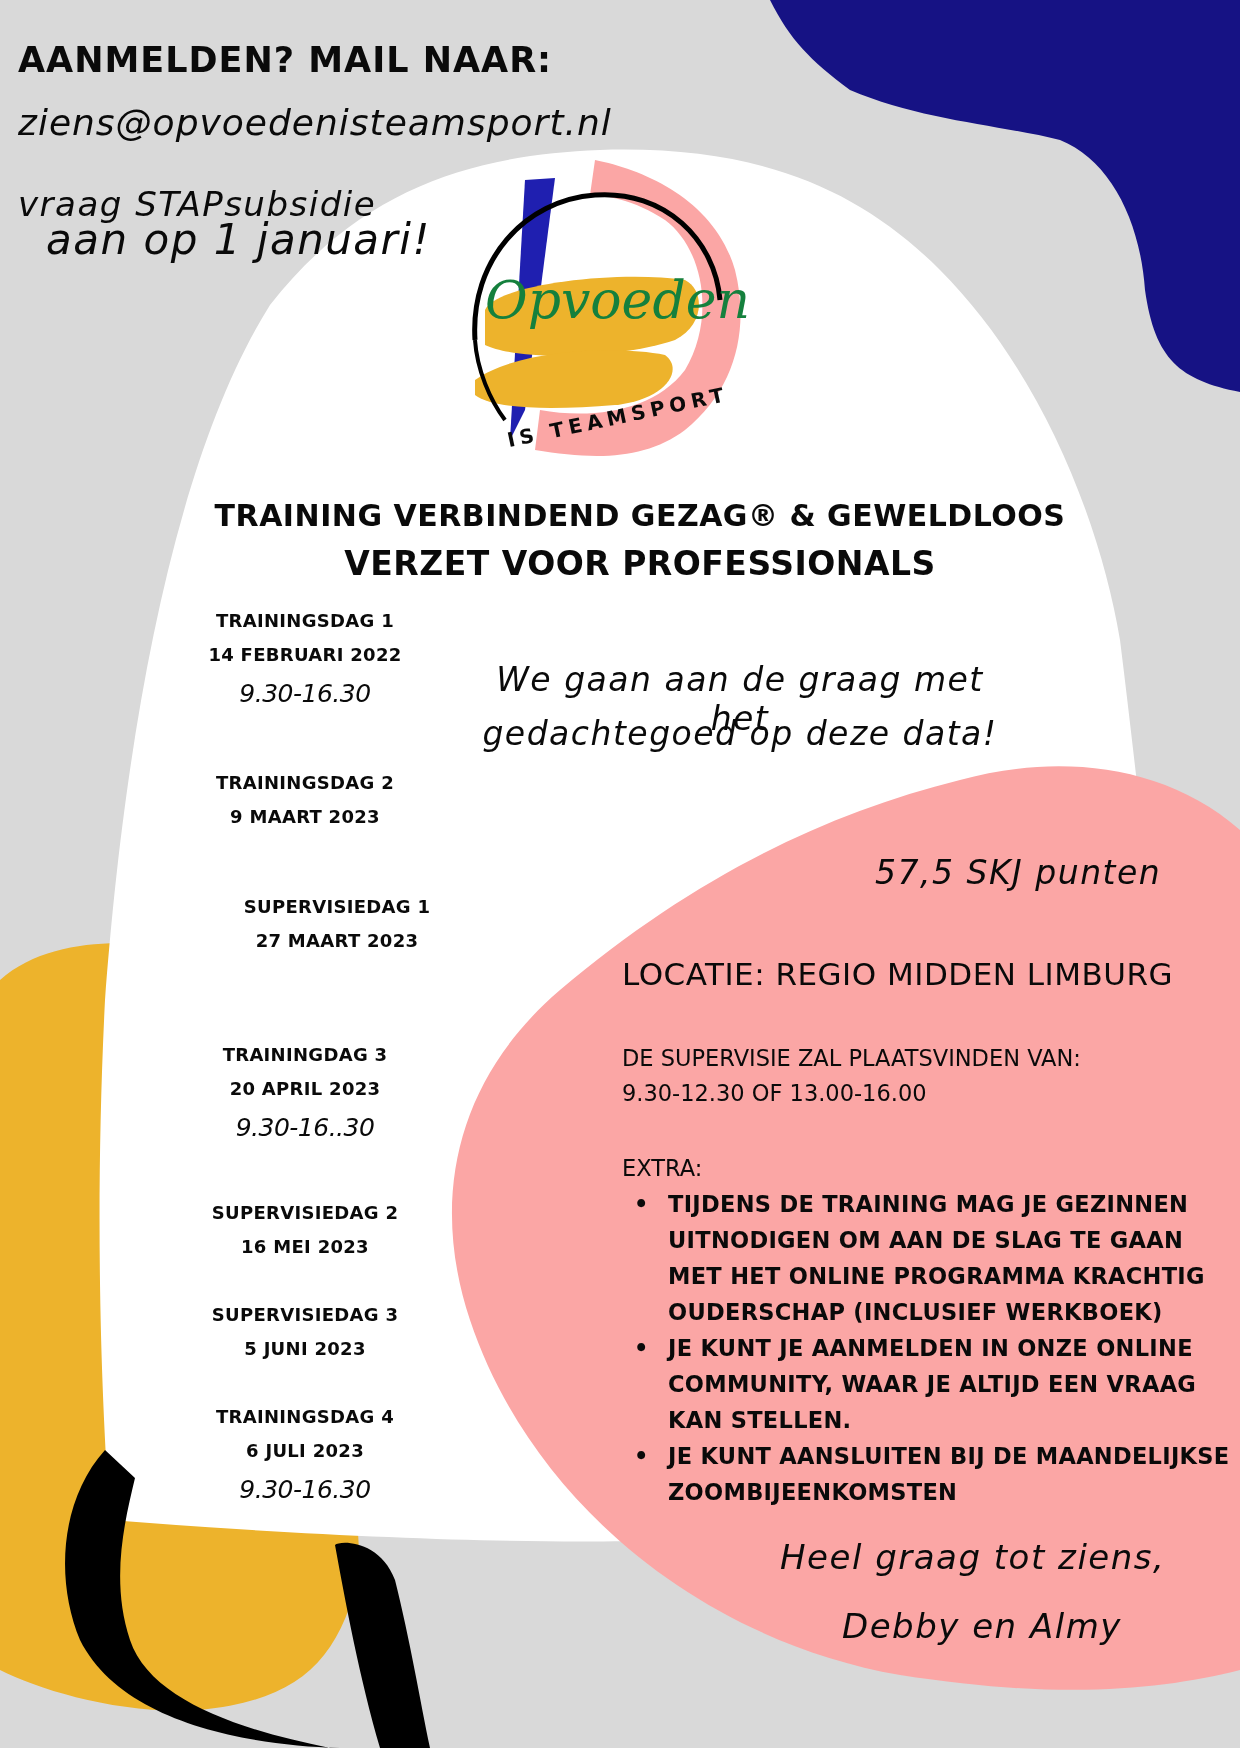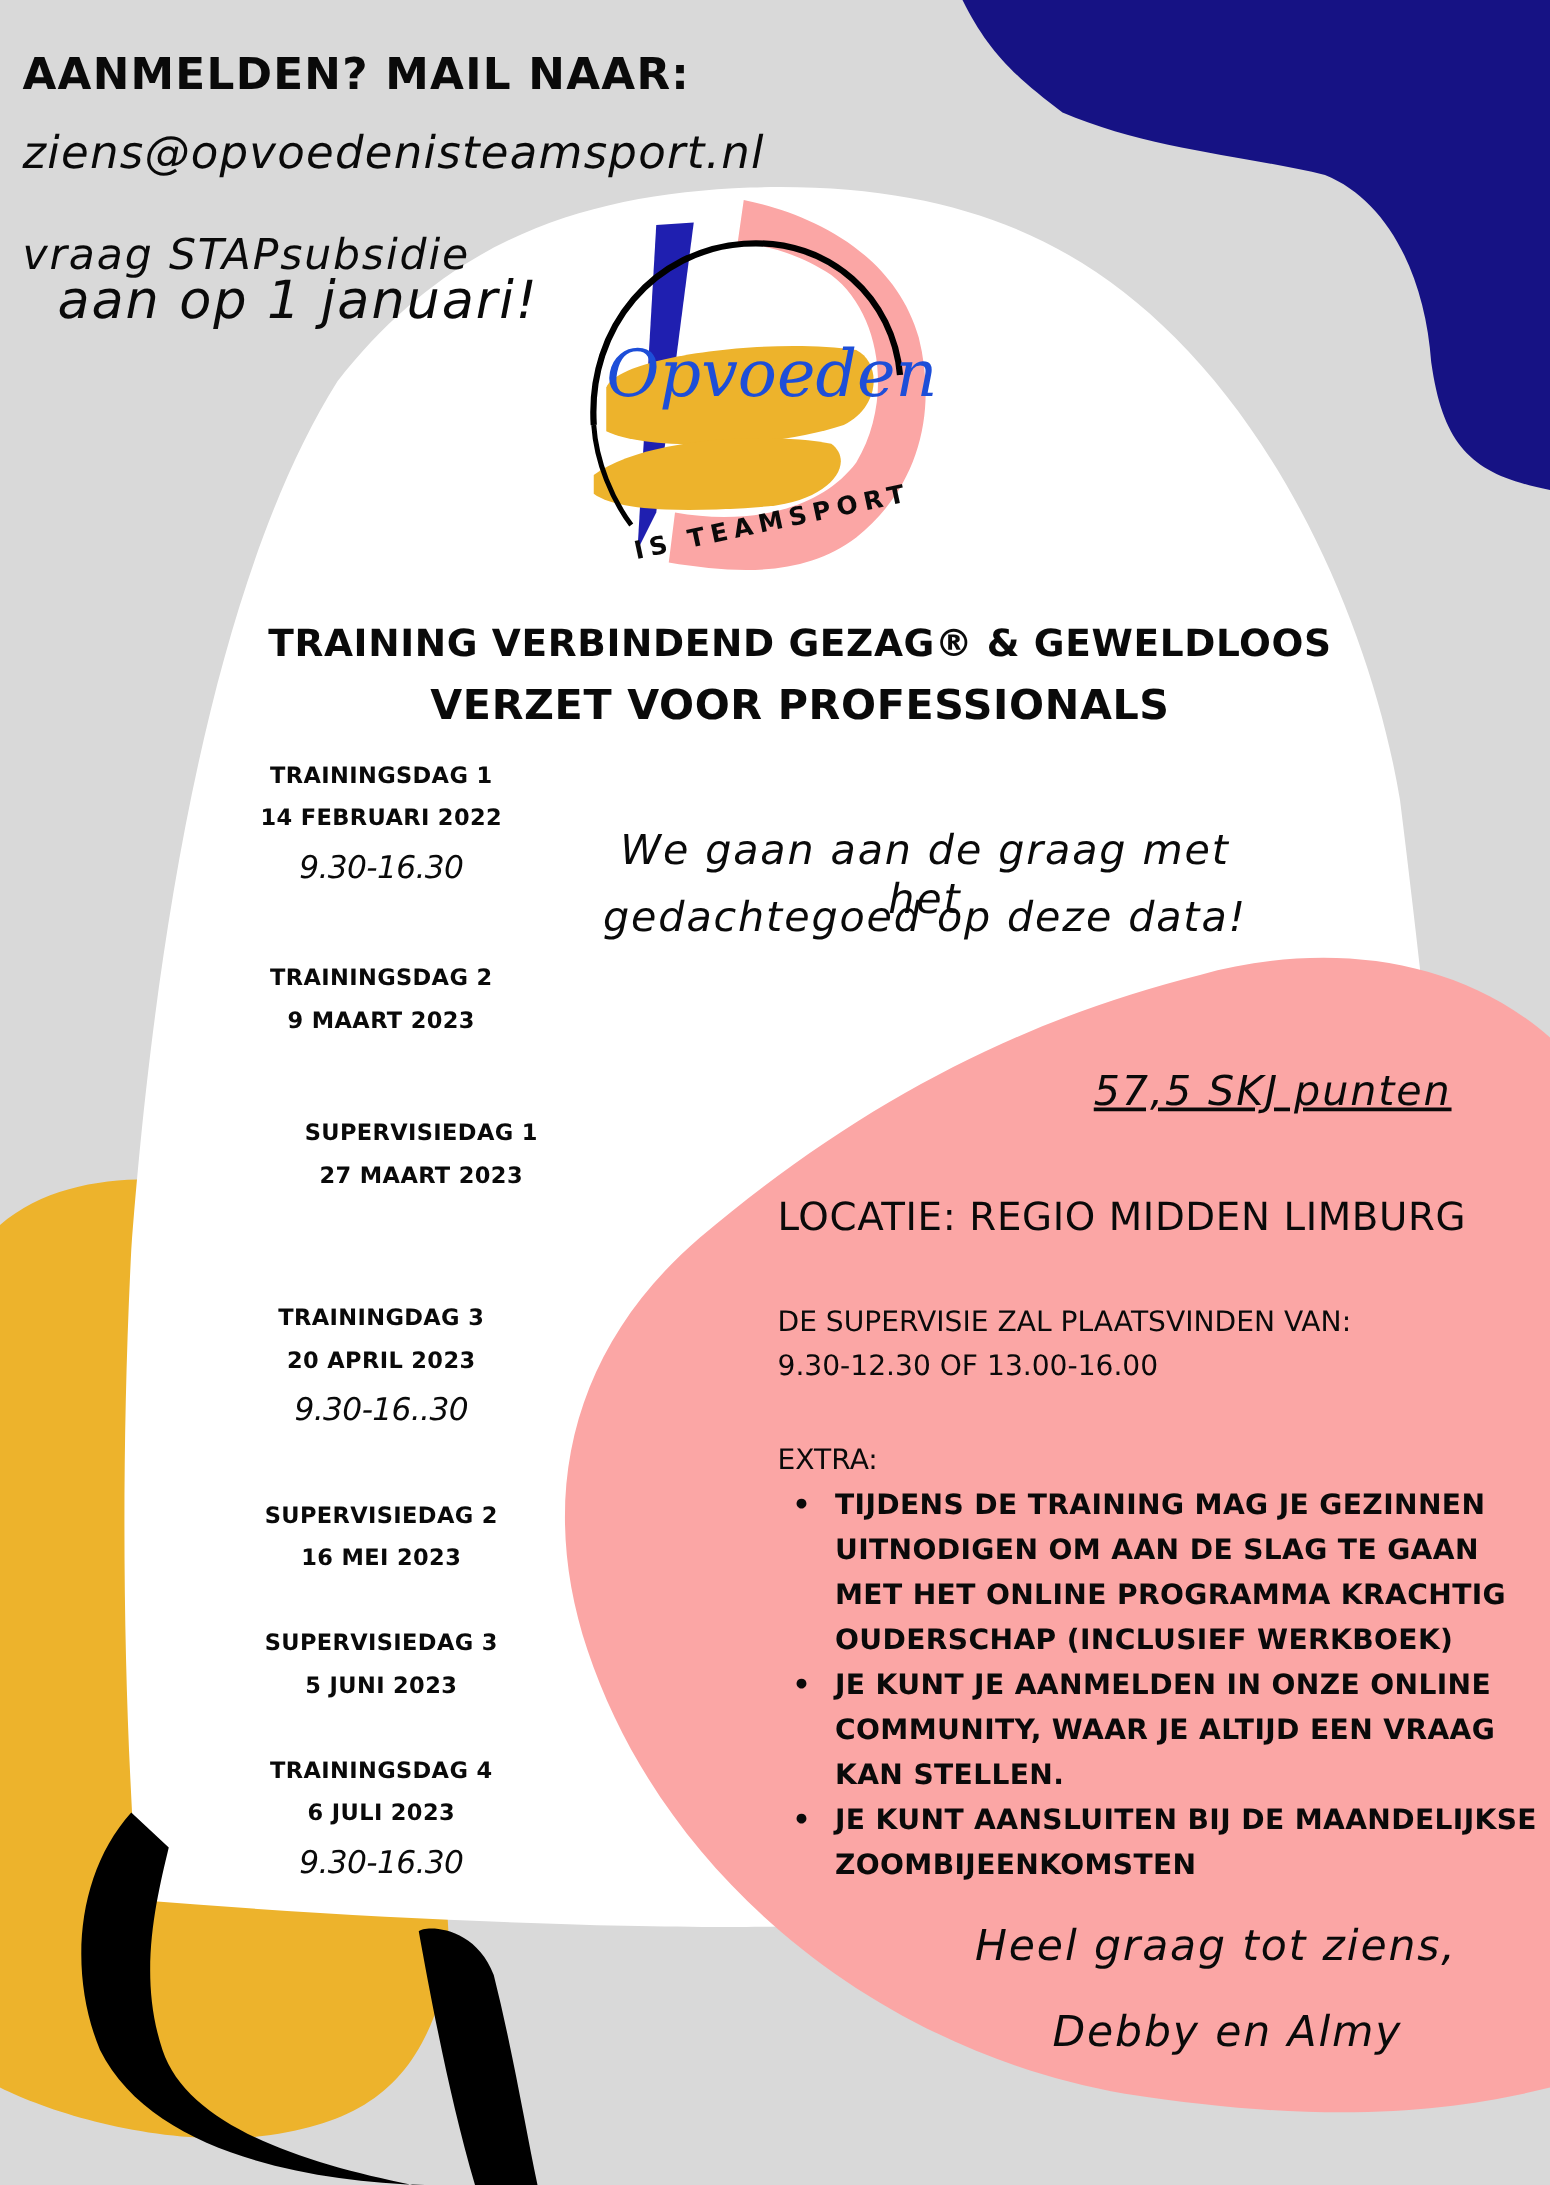--- a/index.html
+++ b/index.html
@@ -39,21 +39,21 @@
 
 <div class="abs" style="left:415px; top:160px; width:340px; height:330px;">
   <svg width="340" height="330" viewBox="0 0 340 330">
     <path d="M110 20 L140 18 L110 250 L95 280 Z" fill="#1f1fb0"></path>
     <path d="M70 150 C80 125 200 110 270 120 C290 130 290 165 260 180 C200 200 100 200 70 185 Z" fill="#edb32c"></path>
     <path d="M60 220 C100 190 200 185 250 195 C270 210 250 240 200 245 C140 250 80 250 60 235 Z" fill="#edb32c"></path>
     <path d="M180 0 C230 10 300 40 320 110 C335 170 320 230 270 270 C230 300 180 300 120 290 L125 250 C180 260 240 250 270 210 C300 160 290 90 250 60 C220 40 190 35 175 35 Z" fill="#fba6a5"></path>
     <path d="M60 180 C55 100 110 40 180 35 C250 30 300 80 305 140" fill="none" stroke="#000" stroke-width="5"></path>
     <path d="M60 180 C62 210 75 240 90 260" fill="none" stroke="#000" stroke-width="4"></path>
   </svg>
-  <div class="abs" style="left:70px; top:110px; font-family:'DejaVu Serif', serif; font-style:italic; font-size:52px; color:#1d4ed8;">Opvoeden</div>
+  <div class="abs" style="left:70px; top:110px; font-family:'DejaVu Serif', serif; font-style:italic; font-size:52px; color:#15803d;">Opvoeden</div>
   <div class="abs bold" style="left:90px; top:245px; font-size:20px; letter-spacing:5px; transform:rotate(-12deg);">IS TEAMSPORT</div>
 </div>
 
 <div class="abs bold" style="left:200px; width:880px; top:498px; text-align:center; font-size:30px; letter-spacing:0.5px;">TRAINING VERBINDEND GEZAG® &amp; GEWELDLOOS</div>
 <div class="abs bold" style="left:200px; width:880px; top:544px; text-align:center; font-size:33px; letter-spacing:0.5px;">VERZET VOOR PROFESSIONALS</div>
 
 <div class="date-block" style="top:604px;">
   <div class="lbl">TRAININGSDAG 1</div>
   <div class="dt">14 FEBRUARI 2022</div>
   <div class="tm">9.30-16.30</div>
@@ -81,21 +81,21 @@
 </div>
 <div class="date-block" style="top:1400px;">
   <div class="lbl">TRAININGSDAG 4</div>
   <div class="dt">6  JULI 2023</div>
   <div class="tm">9.30-16.30</div>
 </div>
 
 <div class="abs hand" style="left:480px; width:520px; top:660px; text-align:center; font-size:33px;">We gaan aan de graag met het</div>
 <div class="abs hand" style="left:480px; width:520px; top:714px; text-align:center; font-size:33px;">gedachtegoed op deze data!</div>
 
-<div class="abs hand" style="left:875px; top:853px; font-size:33px;text-decoration:underline;">57,5 SKJ punten</div>
+<div class="abs hand" style="left:875px; top:853px; font-size:33px;">57,5 SKJ punten</div>
 <div class="abs pink-text" style="left:622px; top:956px; font-size:31px; letter-spacing:0.5px;">LOCATIE: REGIO MIDDEN LIMBURG</div>
 <div class="abs pink-text" style="left:622px; top:1045px; font-size:22.5px;">DE SUPERVISIE ZAL PLAATSVINDEN VAN:</div>
 <div class="abs pink-text" style="left:622px; top:1080px; font-size:22.5px;">9.30-12.30 OF 13.00-16.00</div>
 <div class="abs pink-text" style="left:622px; top:1155px; font-size:22.5px;">EXTRA:</div>
 
 <div class="abs" style="left:622px; top:1186px; width:620px;">
   <ul class="extra">
     <li>
       <div>TIJDENS DE TRAINING MAG JE GEZINNEN</div>
       <div>UITNODIGEN OM AAN DE SLAG TE GAAN</div>

